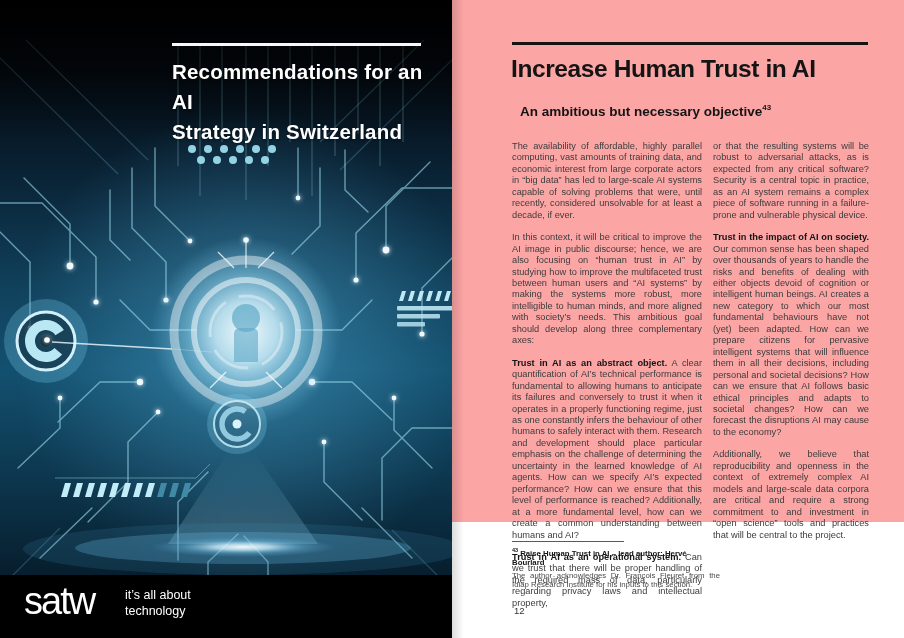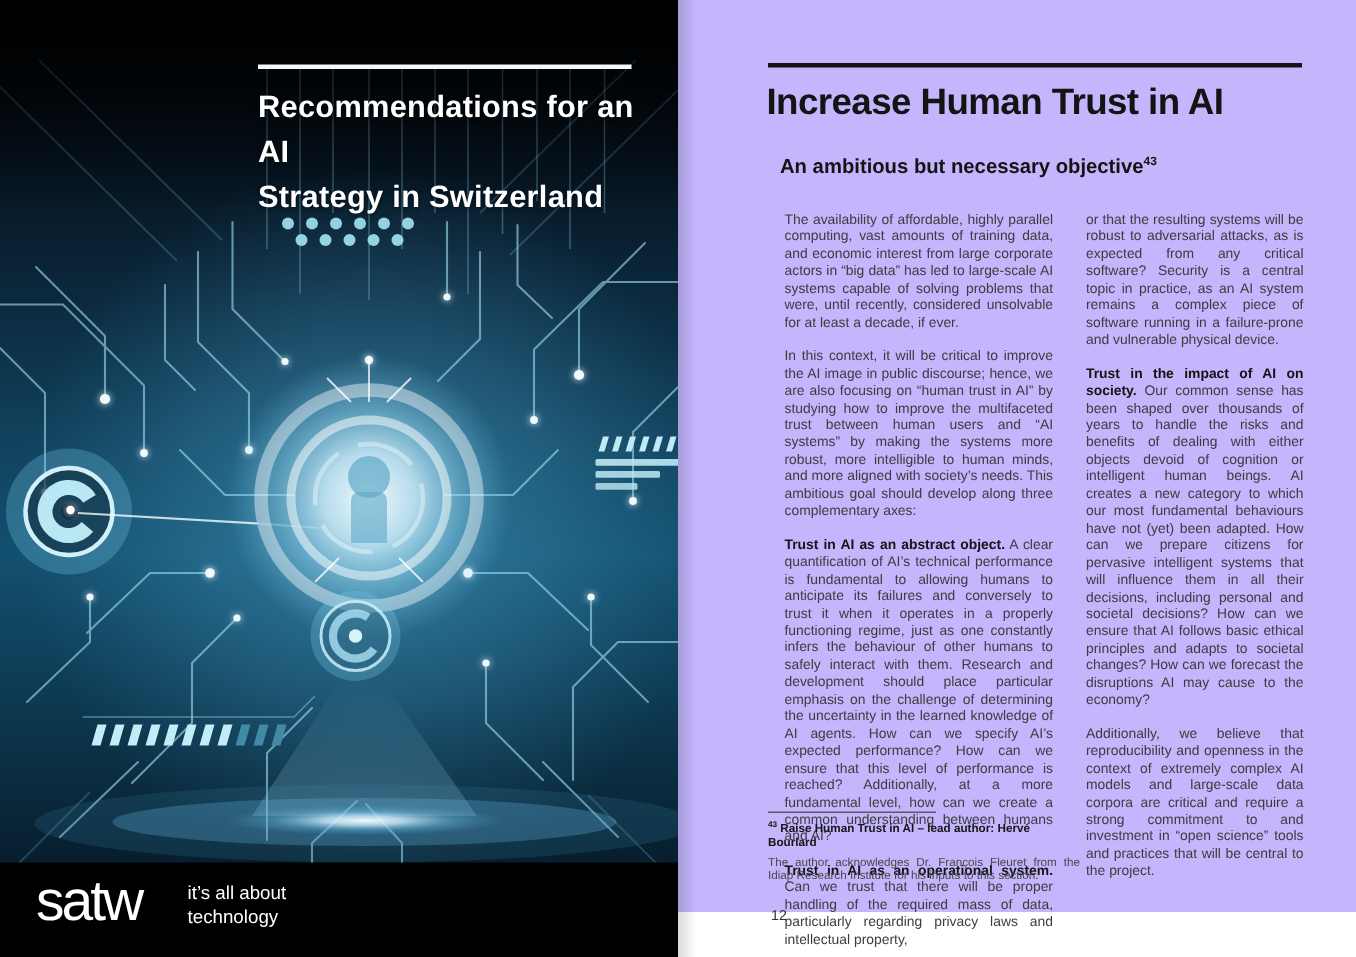--- a/index.html
+++ b/index.html
@@ -9,31 +9,31 @@
   
   .cover{position:absolute;left:0;top:0;width:452px;height:638px;background:#8b5cf6;overflow:hidden;}
   .cover svg{position:absolute;left:0;top:0;}
   .cover-rule{position:absolute;left:172px;top:43px;width:249px;height:3px;background:#f4f8fa;}
   .cover-title{position:absolute;left:172px;top:57px;width:270px;color:#ffffff;font-size:20.5px;line-height:30px;font-weight:bold;letter-spacing:.2px;text-shadow:0 1px 3px rgba(0,0,0,.45);}
   .cover-footer{position:absolute;left:0;bottom:0;width:452px;height:63px;background:#000000;}
   .logo{position:absolute;left:24px;top:5px;color:#ffffff;font-size:38px;font-weight:normal;letter-spacing:-2px;}
   .tagline{position:absolute;left:125px;top:13px;color:#ffffff;font-size:12.5px;line-height:15.5px;}
 
   
-  .page{position:absolute;left:452px;top:0;width:452px;height:608px;background:#c4b5fd;color:#3c3c3c;}
+  .page{position:absolute;left:452px;top:0;width:452px;height:522px;background:#fca5a5;color:#3c3c3c;}
   .gutter{position:absolute;left:0;top:0;width:12px;height:638px;background:linear-gradient(to right,rgba(0,0,0,.14),rgba(0,0,0,0));}
   .article-rule{position:absolute;left:60px;top:42px;width:356px;height:3px;background:#141414;}
   .article-title{position:absolute;left:59px;top:55px;width:360px;font-size:24.5px;font-weight:bold;color:#141414;letter-spacing:-.4px;}
   .article-subtitle{position:absolute;left:67px;top:102px;font-size:13.5px;font-weight:bold;color:#141414;}
   .article-subtitle sup{font-size:8px;}
   .cols{position:absolute;left:60px;top:141px;width:357px;display:flex;}
   .col{text-align:justify;}
   .col-left{width:190px;margin-right:11px;}
   .col-right{width:156px;}
-  .col p{margin:0 0 11px 11px;font-size:9.25px;line-height:11.45px;color:#3c3c3c;}
+  .col p{margin:0 0 11px 0;font-size:9.25px;line-height:11.45px;color:#3c3c3c;}
   .lead{font-weight:bold;color:#141414;}
   .footnote{position:absolute;left:60px;top:541px;width:208px;}
   .fn-sep{width:112px;height:1px;background:#5a5a5a;margin-bottom:5px;}
   .fn-bold{font-size:7.8px;font-weight:bold;color:#141414;margin-bottom:4px;}
   .fn-bold sup{font-size:5.5px;margin-right:2px;}
   .fn-text{font-size:7.8px;line-height:9.6px;color:#4a4a4a;text-align:justify;}
   .page-num{position:absolute;left:62px;top:605px;font-size:9.5px;color:#333333;}
 </style>
 </head>
 <body>

